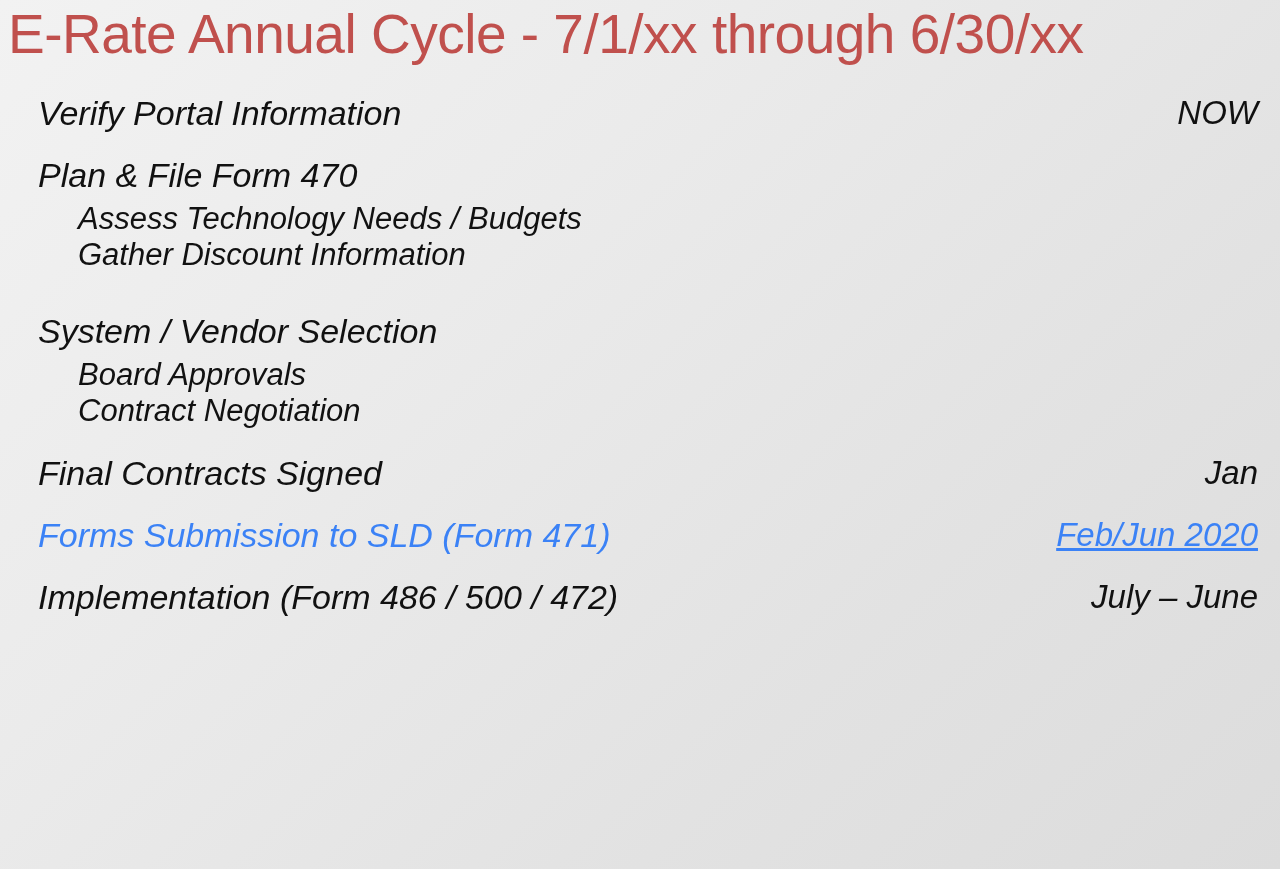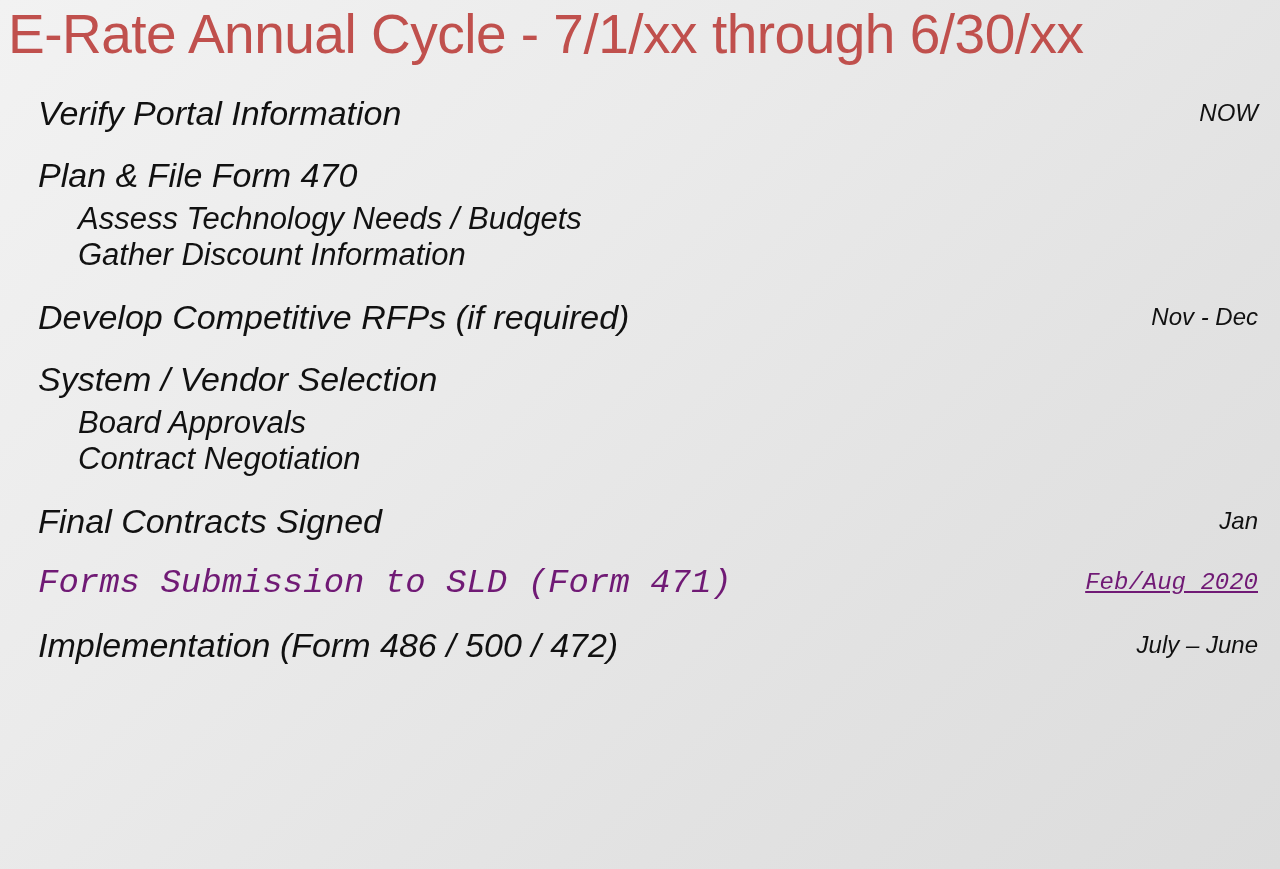--- a/index.html
+++ b/index.html
@@ -54,41 +54,40 @@
     font-size: 34px;
     line-height: 44px;
     color: #111111;
     white-space: nowrap;
   }
   .timing {
     position: absolute;
     right: 22px;
     top: 0;
     font-style: italic;
-    font-size: 24px;
+    font-size: 33px;
     line-height: 44px;
     color: #111111;
     white-space: nowrap;
     text-align: right;
   }
   .sub {
     position: relative;
     left: 78px;
     font-style: italic;
     font-size: 31px;
     line-height: 36px;
     color: #111111;
     white-space: nowrap;
   }
   .spacer-sm { height: 14px; }
   .spacer-md { height: 22px; }
   .highlight .task,
   .highlight .timing {
-    color: #701a75;
-    font-family: Liberation Mono, monospace;
+    color: #3b82f6;
   }
   .highlight .timing {
     text-decoration: underline;
   }
 </style>
 </head>
 <body>
 
 <div class="slide">
   <div class="slide-title">E-Rate Annual Cycle  - 7/1/xx through 6/30/xx</div>
@@ -102,45 +101,41 @@
       </div>
       <div class="row">
         <div class="main-line">
           <div class="task">Plan &amp; File Form 470</div>
         </div>
         <div class="sub">Assess Technology Needs / Budgets</div>
         <div class="sub">Gather Discount Information</div>
         <div class="spacer-md"></div>
       </div>
       <div class="row">
-        <div class="main-line">
-          <div class="task">Develop Competitive RFPs (if required)</div>
-          <div class="timing">Nov - Dec</div>
-        </div>
         <div class="spacer-sm"></div>
       </div>
       <div class="row">
         <div class="main-line">
           <div class="task">System / Vendor Selection</div>
         </div>
         <div class="sub">Board Approvals</div>
         <div class="sub">Contract Negotiation</div>
         <div class="spacer-md"></div>
       </div>
       <div class="row">
         <div class="main-line">
           <div class="task">Final Contracts Signed</div>
           <div class="timing">Jan</div>
         </div>
         <div class="spacer-sm"></div>
       </div>
       <div class="row highlight">
         <div class="main-line">
           <div class="task">Forms Submission to SLD (Form 471)</div>
-          <div class="timing">Feb/Aug 2020</div>
+          <div class="timing">Feb/Jun 2020</div>
         </div>
         <div class="spacer-sm"></div>
       </div>
       <div class="row">
         <div class="main-line">
           <div class="task">Implementation (Form 486 / 500 / 472)</div>
           <div class="timing">July – June</div>
         </div>
         <div class="spacer-sm"></div>
       </div>

